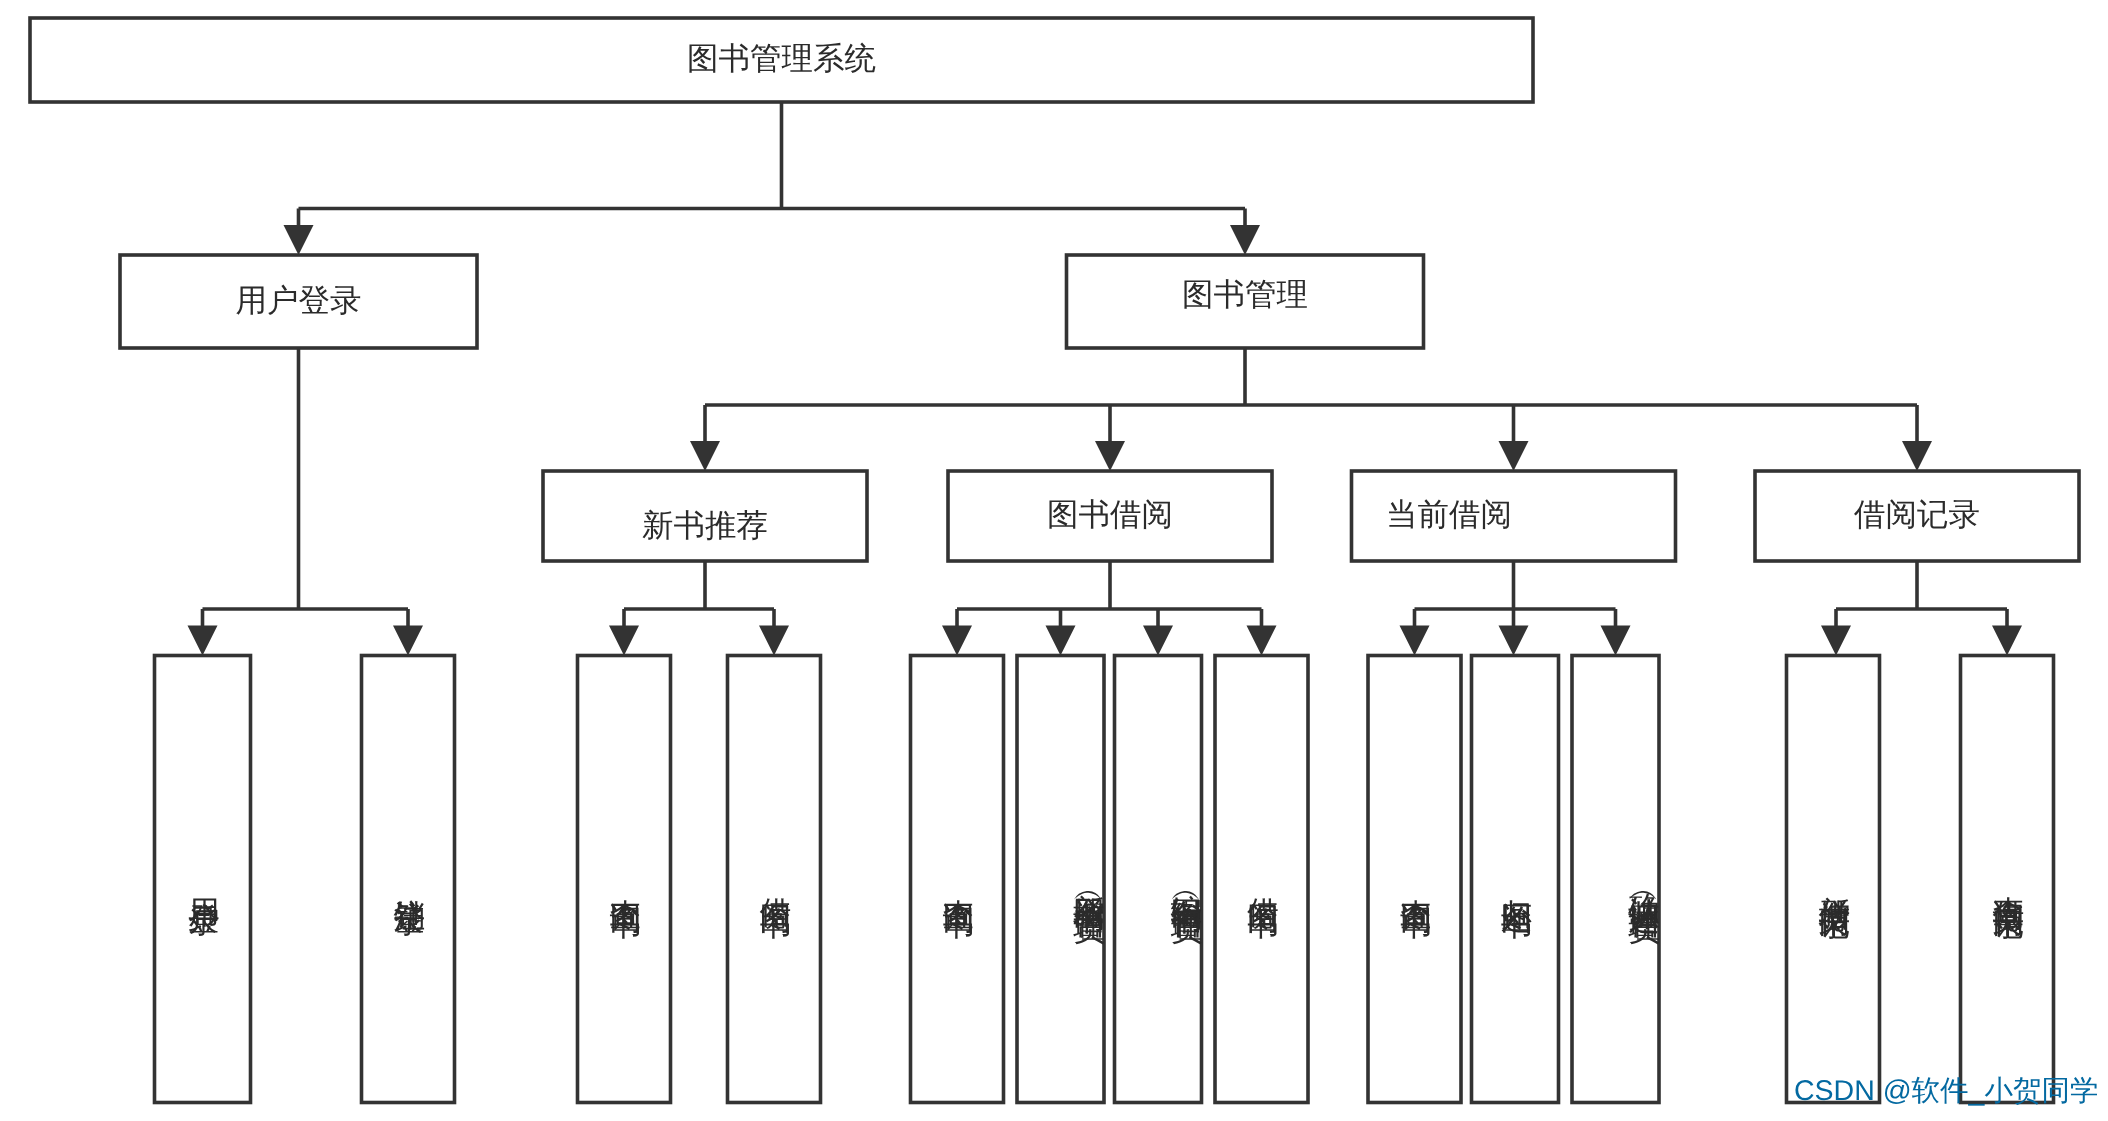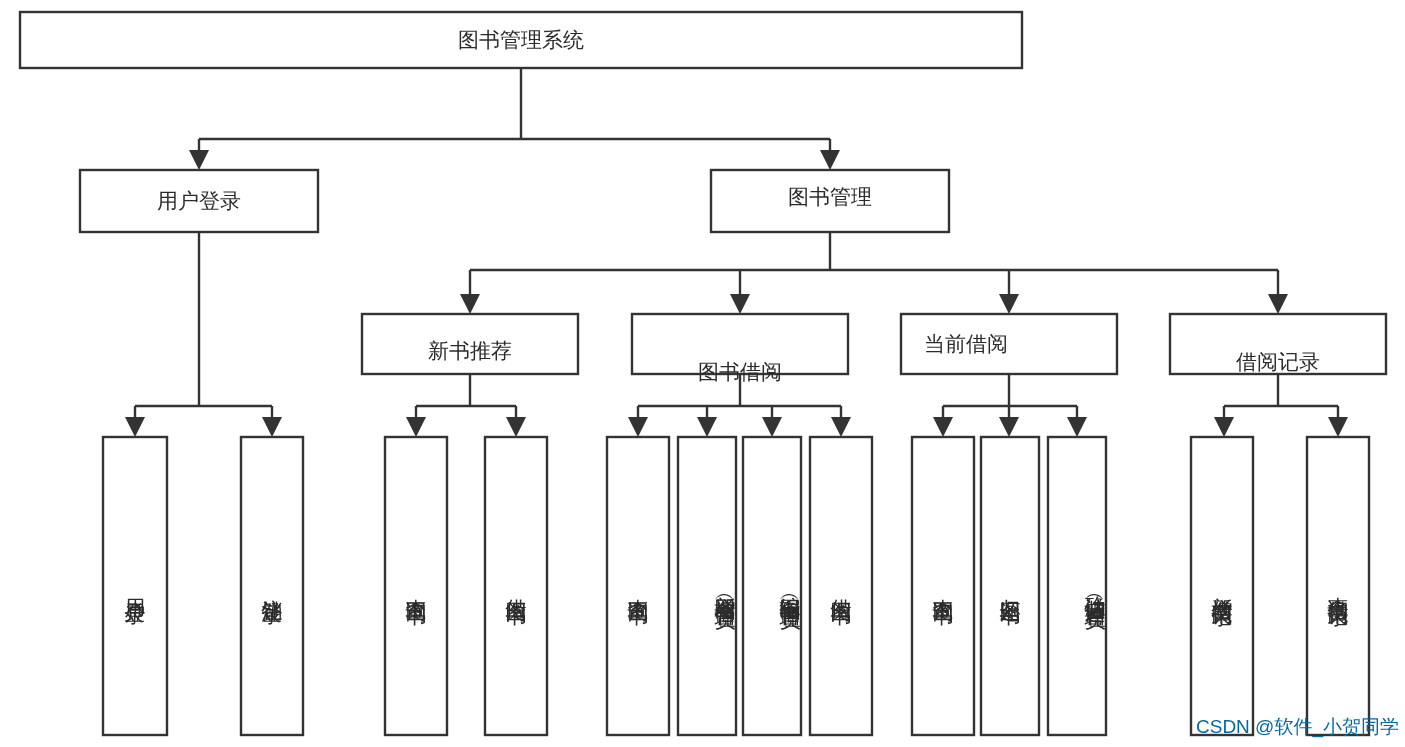--- a/index.html
+++ b/index.html
@@ -191,23 +191,23 @@
     <rect class="node-box" x="1191" y="437" width="62" height="298"></rect>
     <rect class="node-box" x="1307" y="437" width="62" height="298"></rect>
   </svg>
 
   <div class="node-label" style="left:20px; top:12px; width:1002px; height:56px;">图书管理系统</div>
 
   <div class="node-label" style="left:80px; top:170px; width:238px; height:62px;">用户登录</div>
   <div class="node-label" style="left:711px; top:170px; width:238px; height:54px;">图书管理</div>
 
   <div class="node-label" style="left:362px; top:314px; width:216px; height:74px;">新书推荐</div>
-  <div class="node-label" style="left:632px; top:314px; width:216px; height:60px;margin-top:28px;">图书借阅</div>
+  <div class="node-label" style="left:632px; top:314px; width:216px; height:60px;">图书借阅</div>
   <div class="node-label" style="left:858px; top:314px; width:216px; height:60px;">当前借阅</div>
-  <div class="node-label" style="left:1170px; top:314px; width:216px; height:60px;margin-top:18px;">借阅记录</div>
+  <div class="node-label" style="left:1170px; top:314px; width:216px; height:60px;">借阅记录</div>
 
   <div class="node-label vertical centered" style="left:103px; top:437px; width:64px; height:298px;">用户登录</div>
   <div class="node-label vertical centered" style="left:241px; top:437px; width:62px; height:298px;">注销登录</div>
 
   <div class="node-label vertical centered" style="left:385px; top:437px; width:62px; height:298px;">查询图书</div>
   <div class="node-label vertical centered" style="left:485px; top:437px; width:62px; height:298px;">借阅图书</div>
 
   <div class="node-label vertical centered" style="left:607px; top:437px; width:62px; height:298px;">查询图书</div>
   <div class="node-label vertical" style="left:678px; top:437px; width:58px; height:298px;">新增图书（管理员）</div>
   <div class="node-label vertical" style="left:743px; top:437px; width:58px; height:298px;">编辑图书（管理员）</div>

